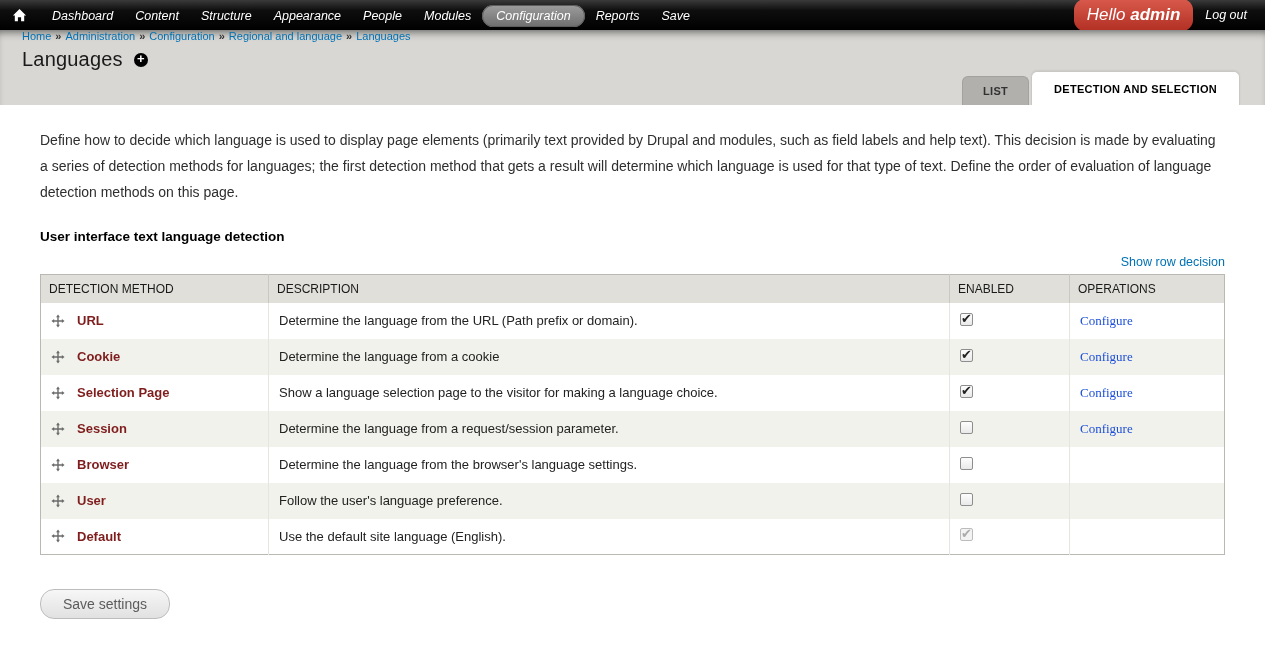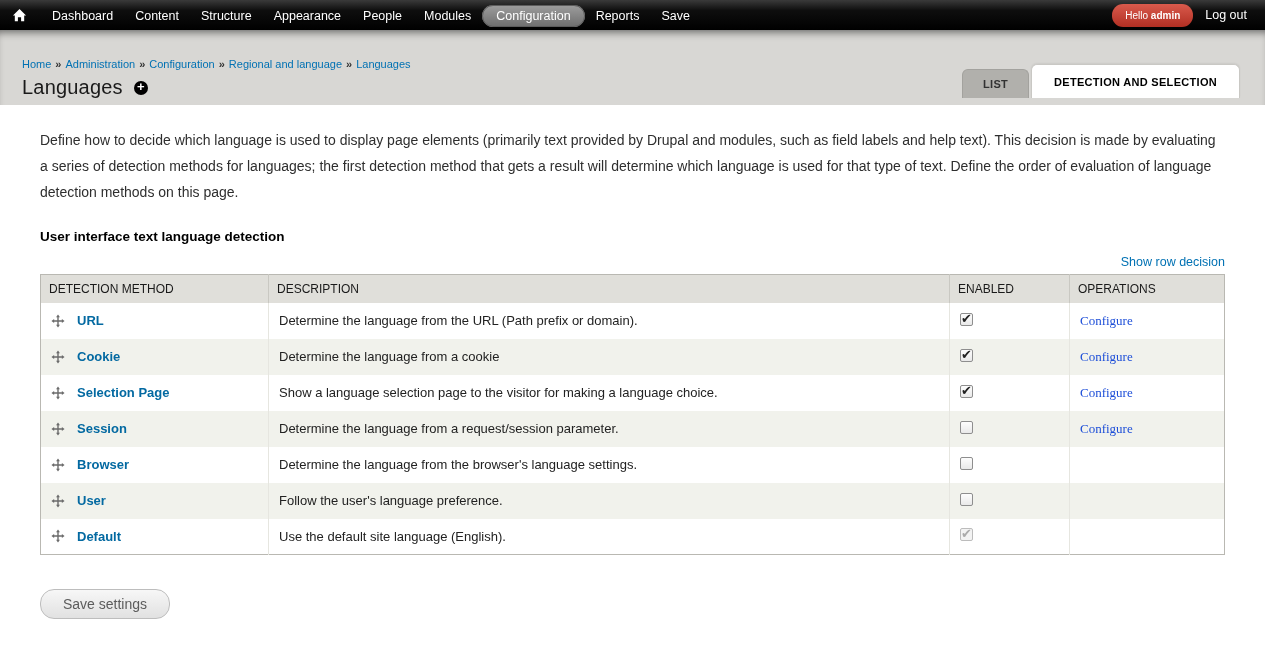--- a/index.html
+++ b/index.html
@@ -1,47 +1,47 @@
 <!DOCTYPE html>
 <html><head>
 <meta charset="utf-8">
 <style>
   * { margin:0; padding:0; box-sizing:border-box; }
   html,body { width:1265px; height:649px; background:#fff; overflow:hidden;
     font-family:"Liberation Sans","DejaVu Sans",sans-serif; }
 
   
   .toolbar { height:30px; background:linear-gradient(180deg,#3a3a3a 0%,#0e0e0e 35%,#000 100%);
-    display:flex; align-items:center; padding:0 18px 0 12px; }
+    display:flex; align-items:center; padding:0 18px 0 12px;font-style:italic; }
   .tb-home { display:flex; align-items:center; margin-right:14px; cursor:pointer; }
   .tb-menu { display:flex; align-items:center; list-style:none; flex:1; }
   .tb-menu li { margin:0; }
   .tb-item { color:#fff; font-size:12.5px; padding:4px 11px; cursor:pointer; border-radius:11px;
     text-shadow:0 1px 1px rgba(0,0,0,.6); white-space:nowrap; }
   .tb-item.active { background:linear-gradient(180deg,#9b9b9b,#707070); border:1px solid #5d5d5d;
     padding:3px 13px; text-shadow:none; }
   .tb-right { display:flex; align-items:center; gap:12px; }
   .hello-badge { background:linear-gradient(180deg,#d95a4c,#b12f23); border-radius:11px;
-    color:#fff; font-size:10px; padding:6px 13px; cursor:pointer; white-space:nowrap; }
+    color:#fff; font-size:17px; padding:6px 13px; cursor:pointer; white-space:nowrap; }
   .hello-badge b { font-weight:bold; }
   .logout { color:#fff; font-size:12.5px; cursor:pointer; text-decoration:none; }
 
   
   .header-region { position:relative; height:75px; background:#d8d7d4;
     box-shadow:inset 0 7px 9px -5px rgba(0,0,0,.55); }
-  .breadcrumb { padding:28px 0 0 22px; font-size:11px; color:#333; }
+  .breadcrumb { padding:0 0 0 22px; font-size:11px; color:#333; }
   .breadcrumb a { color:#0071b3; text-decoration:none; cursor:pointer; }
   .crumb-sep { color:#333; margin:0 4px; font-weight:bold; }
   .title-row { display:flex; align-items:center; gap:11px; padding:6px 0 0 22px; }
   .page-title { font-size:20px; color:#1a1a1a; font-weight:normal; letter-spacing:.2px; }
   .title-help { width:14px; height:14px; background:#000; border-radius:50%; color:#fff;
     font-size:13px; line-height:12px; text-align:center; font-weight:bold; cursor:pointer; }
 
   
-  .tabs { position:absolute; right:25px; bottom:7px; display:flex; align-items:flex-end; }
+  .tabs { position:absolute; right:25px; bottom:0; display:flex; align-items:flex-end; }
   .tab { font-size:11px; font-weight:bold; letter-spacing:.3px; cursor:pointer;
     border-radius:6px 6px 0 0; white-space:nowrap; }
   .tab.inactive { background:#b1b0ac; color:#323232; padding:8px 20px 8px; margin-right:2px;
     border:1px solid #a3a29e; border-bottom:none; }
   .tab.active { background:#fff; color:#000; padding:11px 22px 10px;
     border:1px solid #c9c8c4; border-bottom:none; box-shadow:0 -1px 2px rgba(0,0,0,.06);text-align:center; }
 
   
   .content { background:#fff; padding:0 40px; min-height:544px; }
   .intro { padding-top:22px; font-size:14px; color:#2e2e2e; line-height:26px; }
@@ -56,21 +56,21 @@
   col.c1{width:228px;} col.c3{width:120px;} col.c4{width:155px;}
   thead th { background:#e0dfda; font-size:12px; font-weight:normal; color:#1a1a1a;
     text-align:left; height:28px; padding:0 8px; border-left:1px solid #c9c8c2; }
   thead th:first-child { border-left:none; }
   tbody td { height:36px; font-size:13px; color:#222; padding:0 10px;
     border-left:1px solid #e6e6e0; border-top:1px solid #ececе6; vertical-align:middle; }
   tbody td:first-child { border-left:none; }
   tbody tr:nth-child(even) { background:#f1f2ec; }
   .cell1 { display:flex; align-items:center; gap:12px; }
   .drag { display:inline-flex; cursor:move; line-height:0; }
-  .method { font-weight:bold; color:#0369a1; }
+  .method { font-weight:bold; color:#7f1d1d; }
   .cfg { color:#1d4ed8; text-decoration:none; font-size:13px; cursor:pointer;font-family:Liberation Serif, serif; }
 
   
   .cb { display:inline-block; width:13px; height:13px; border:1px solid #8e8e8e; border-radius:2px;
     background:linear-gradient(180deg,#fdfdfd,#e9e9e9); position:relative; cursor:pointer; }
   .cb.checked::after { content:"\2714"; position:absolute; left:0px; top:-3px;
     font-size:13px; color:#222; }
   .cb.disabled { border-color:#bcbcbc; background:#f3f3f3; cursor:default; }
   .cb.disabled::after { color:#ababab; }
 

